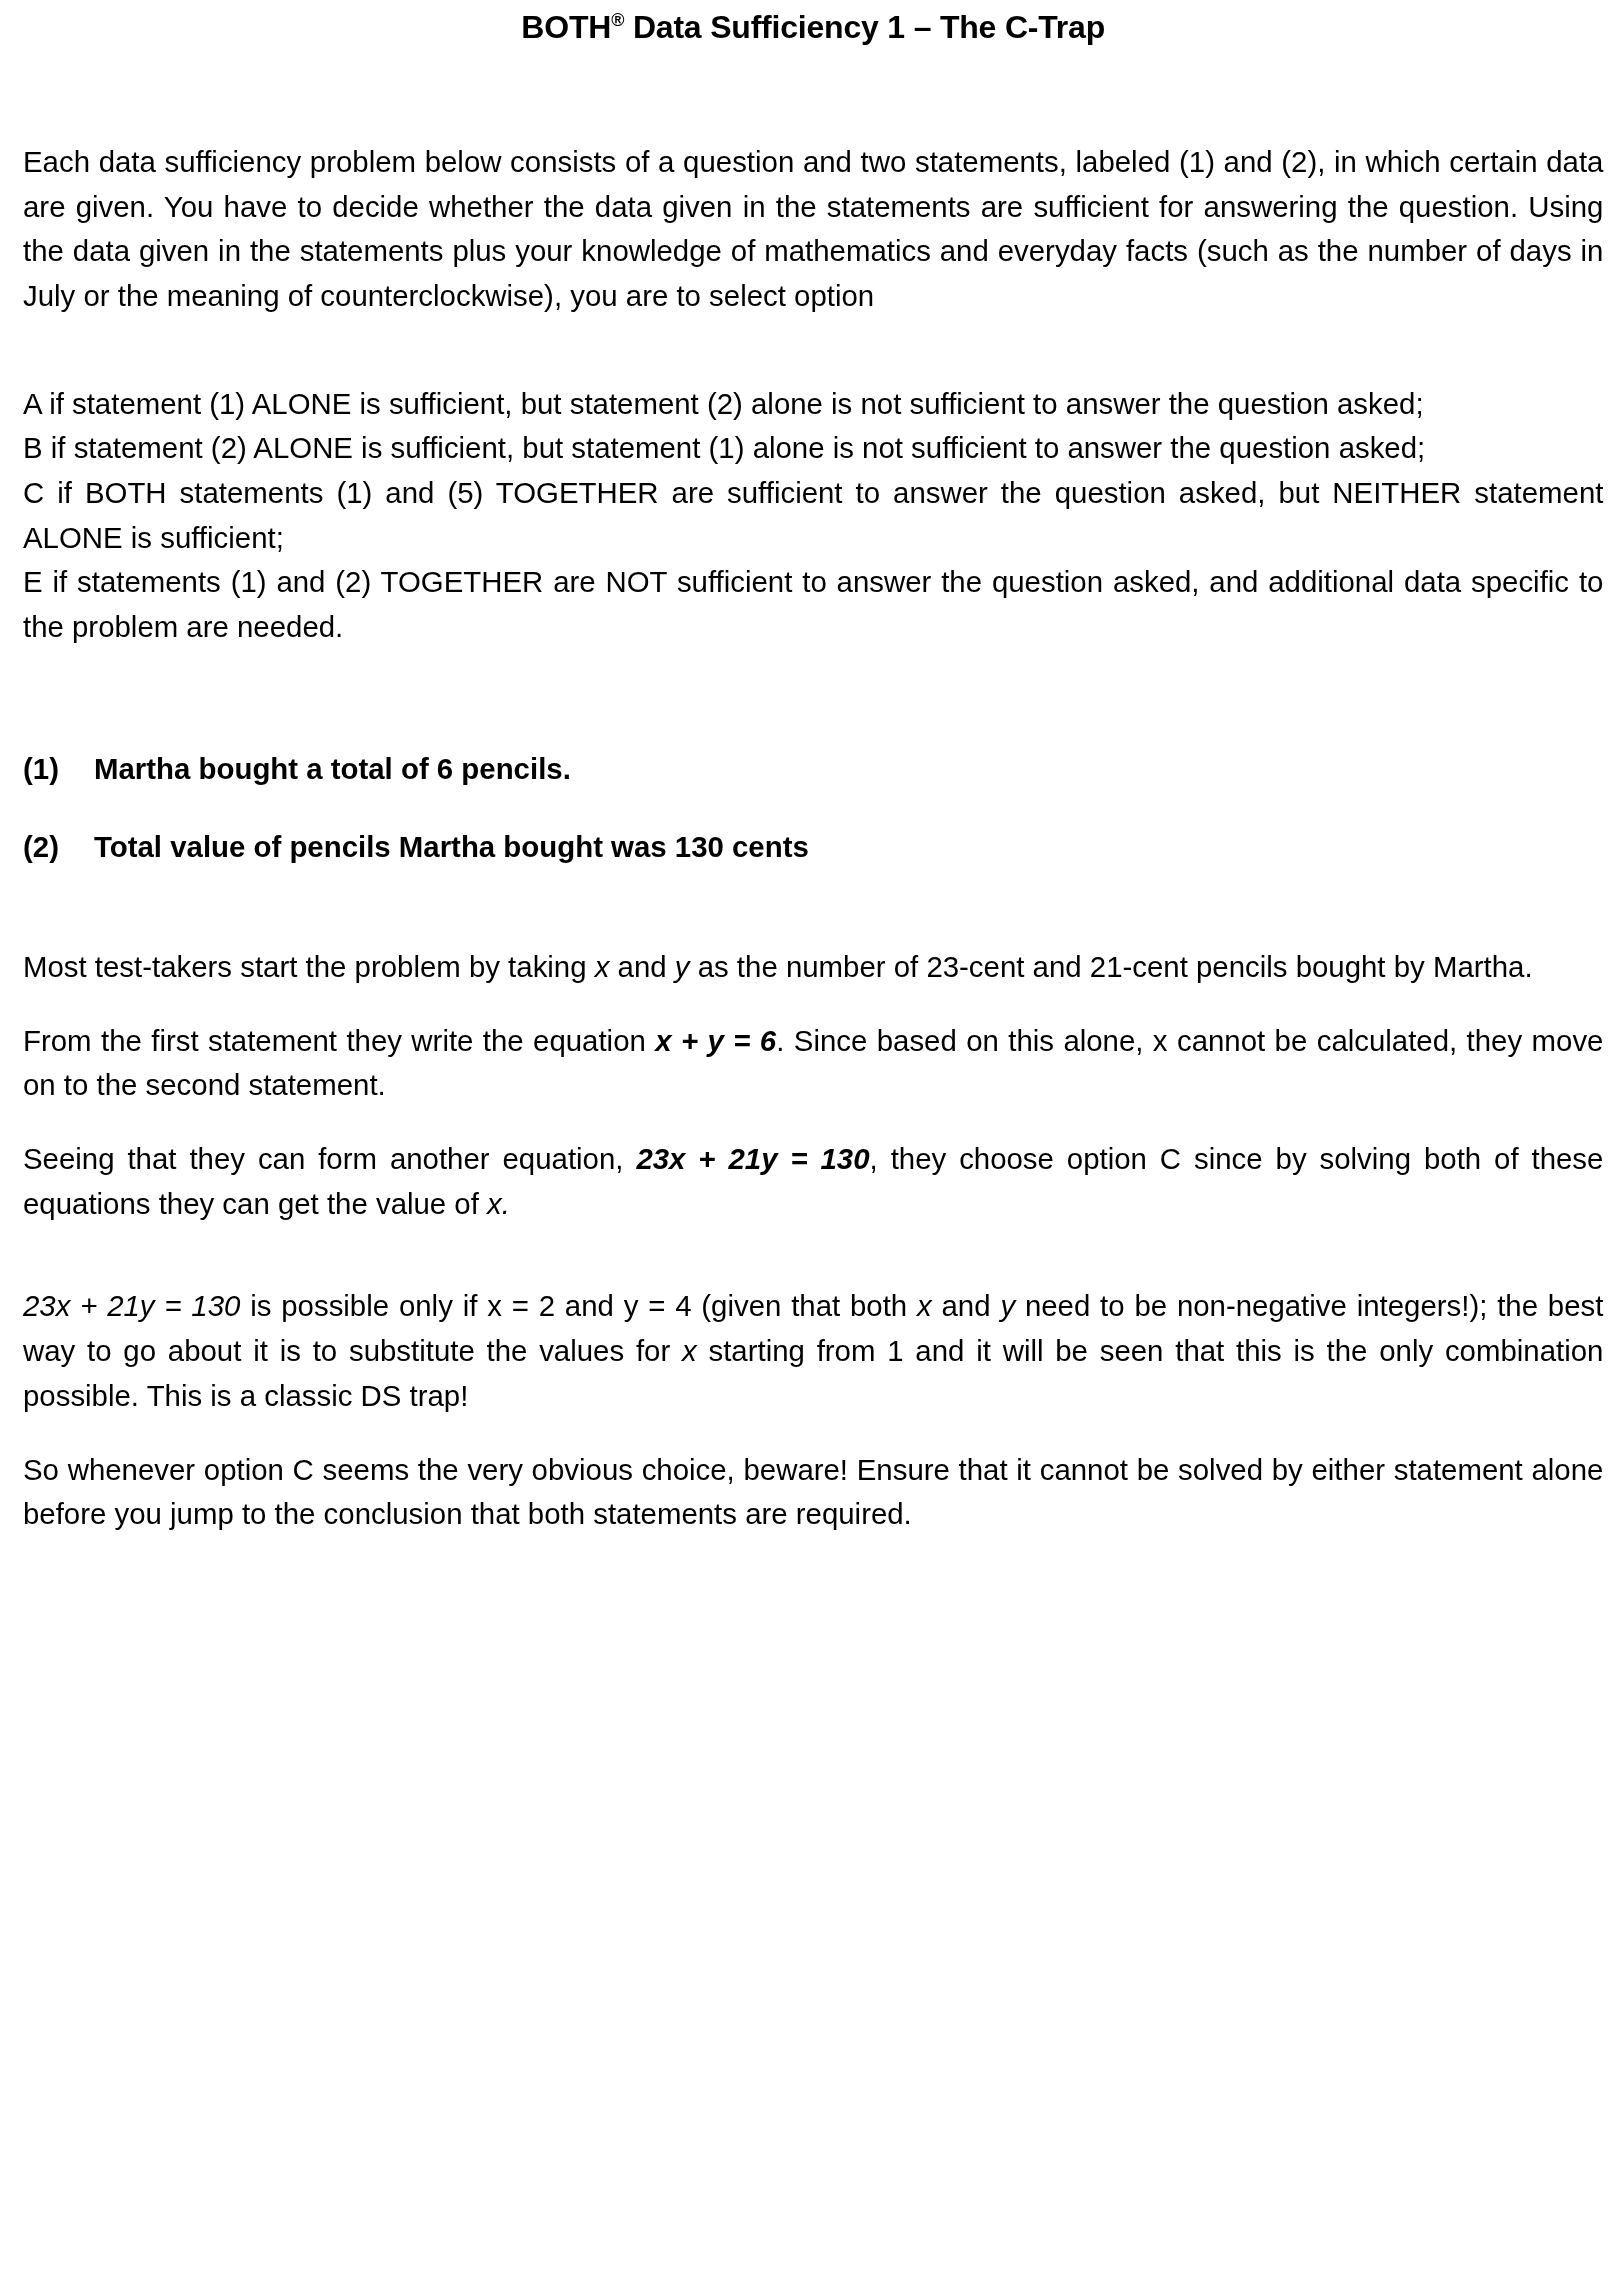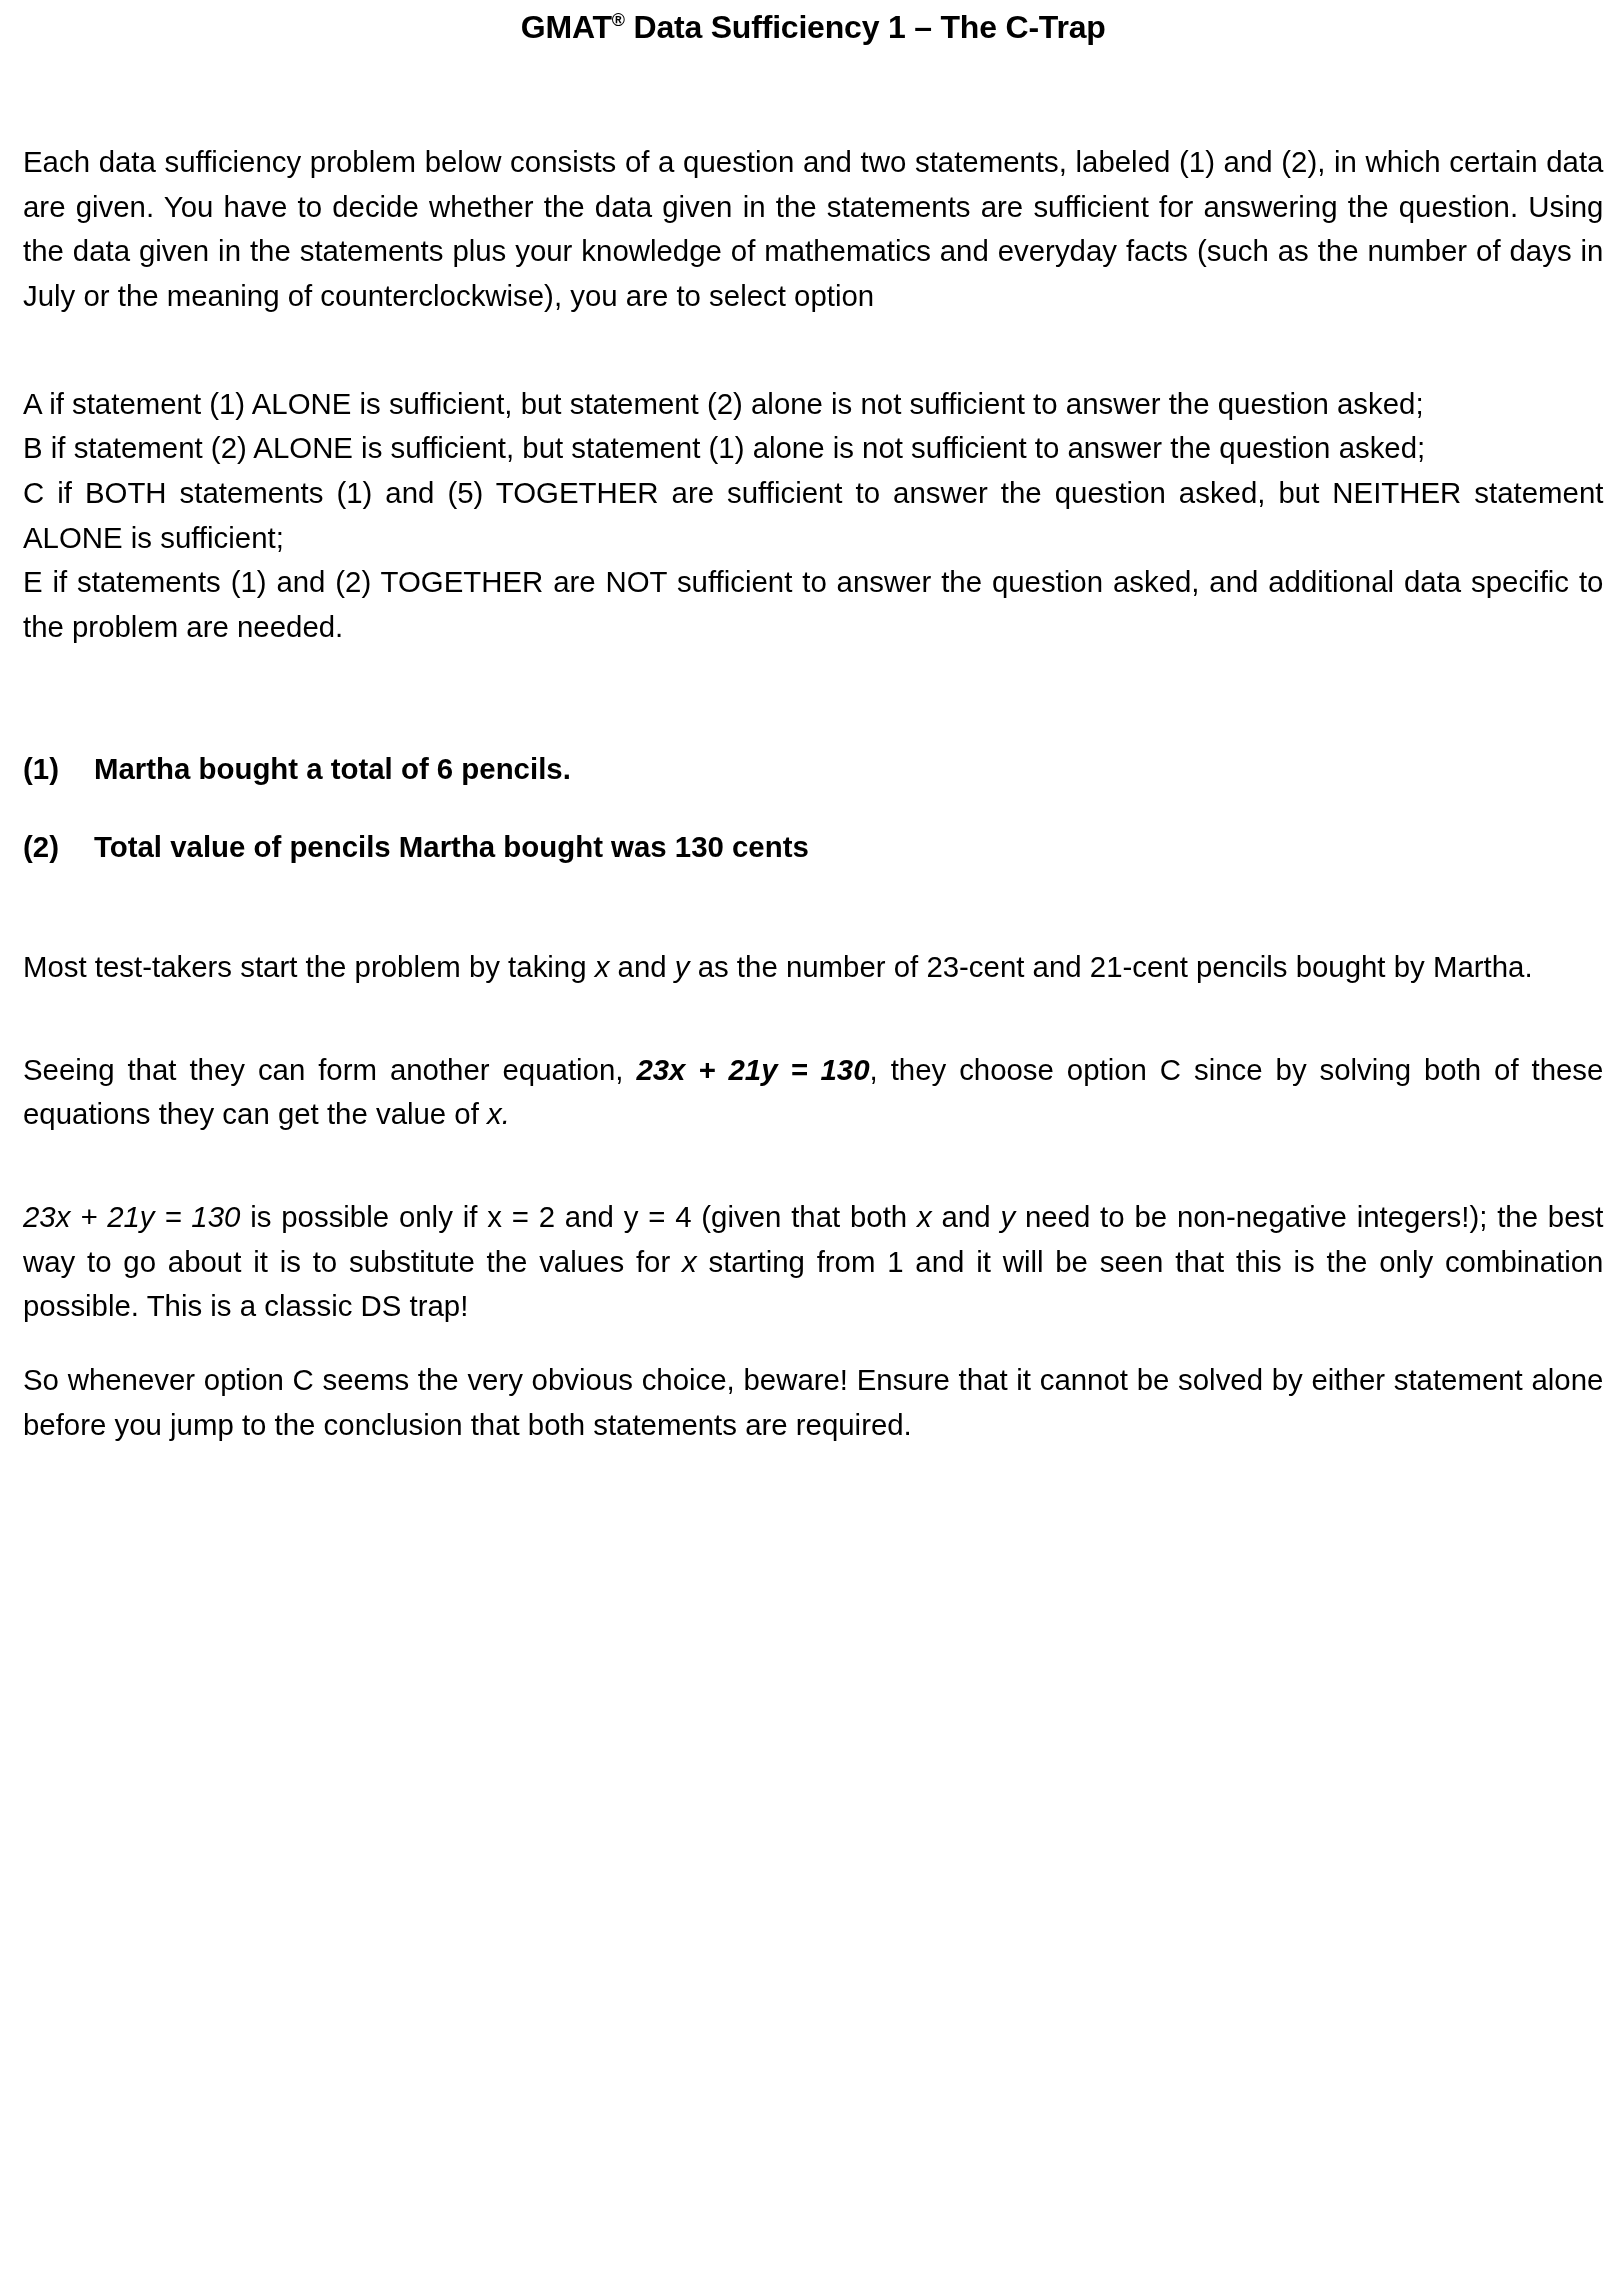--- a/index.html
+++ b/index.html
@@ -74,21 +74,21 @@
   .ital { font-style: italic; }
   .bold { font-weight: bold; }
   .bi { font-weight: bold; font-style: italic; }
   .nowrap { white-space: nowrap; }
 </style>
 </head>
 <body>
 
 <div class="page">
 
-  <h1 class="doc-title"><span>GMAT</span><sup>®</sup><span> Data Sufficiency 1 – The C-Trap</span></h1>
+  <h1 class="doc-title"><span>BOTH</span><sup>®</sup><span> Data Sufficiency 1 – The C-Trap</span></h1>
 
 
   <div class="gap-lg"></div>
 
   <p class="para bold">Each data sufficiency problem below consists of a question and two statements, labeled (1) and (2), in which certain data are given. You have to decide whether the data given in the statements are sufficient for answering the question. Using the data given in the statements plus your knowledge of mathematics and everyday facts (such as the number of days in July or the meaning of counterclockwise), you are to select option</p>
 
   <div class="gap-lg"></div>
 
   <div class="opt-list">
     <p class="para bold">A if statement (1) ALONE is sufficient, but statement (2) alone is not sufficient to answer the question asked;</p>
@@ -113,20 +113,21 @@
     <span class="stmt-label">(2)</span>
     <span class="stmt-text">Total value of pencils Martha bought was 130 cents</span>
   </div>
 
   <div class="gap-xl"></div>
 
   <p class="para"><span>Most test-takers start the problem by taking </span><span class="ital">x</span><span> and </span><span class="ital">y</span><span> as the number of 23-cent and 21-cent pencils bought by Martha.</span></p>
 
   <div class="gap-sm"></div>
 
+  <p class="para"><span>From the first statement they write the equation </span><span class="bi nowrap">x + y = 6</span><span>. Since based on this alone, x cannot be calculated, they move on to the second statement.</span></p>
 
   <div class="gap-sm"></div>
 
   <p class="para"><span>Seeing that they can form another equation, </span><span class="bi nowrap">23x + 21y = 130</span><span>, they choose option C since by solving both of these equations they can get the value of </span><span class="ital">x.</span></p>
 
   <div class="gap-sm"></div>
 
 
   <div class="gap-sm"></div>
 

